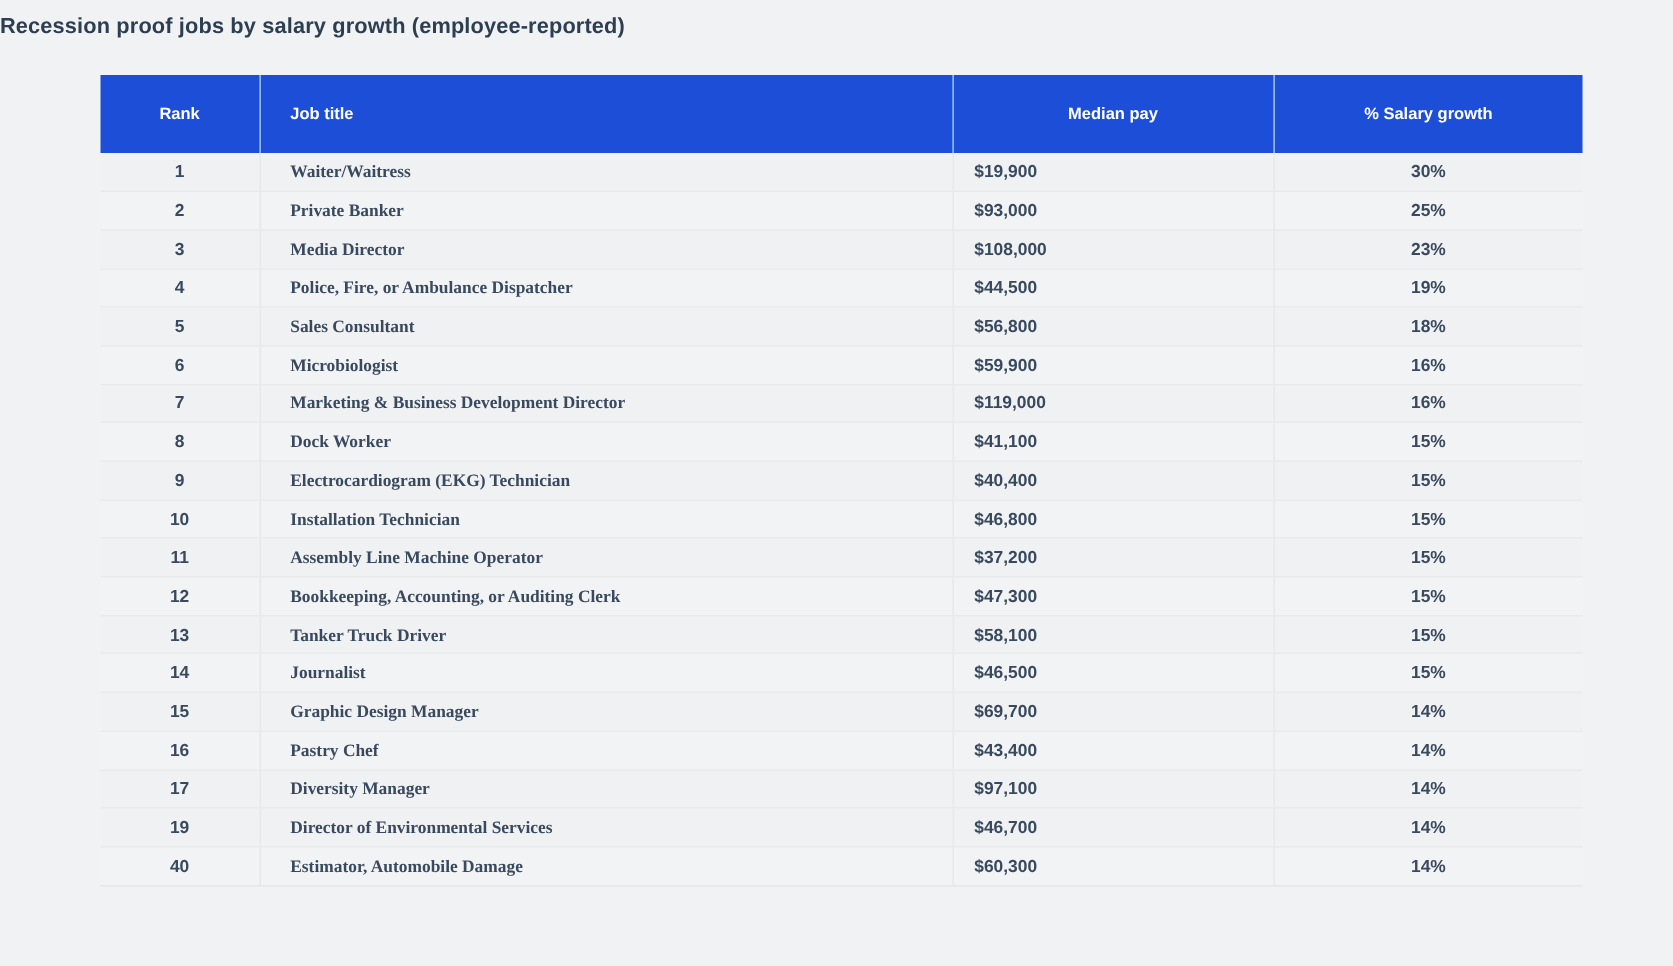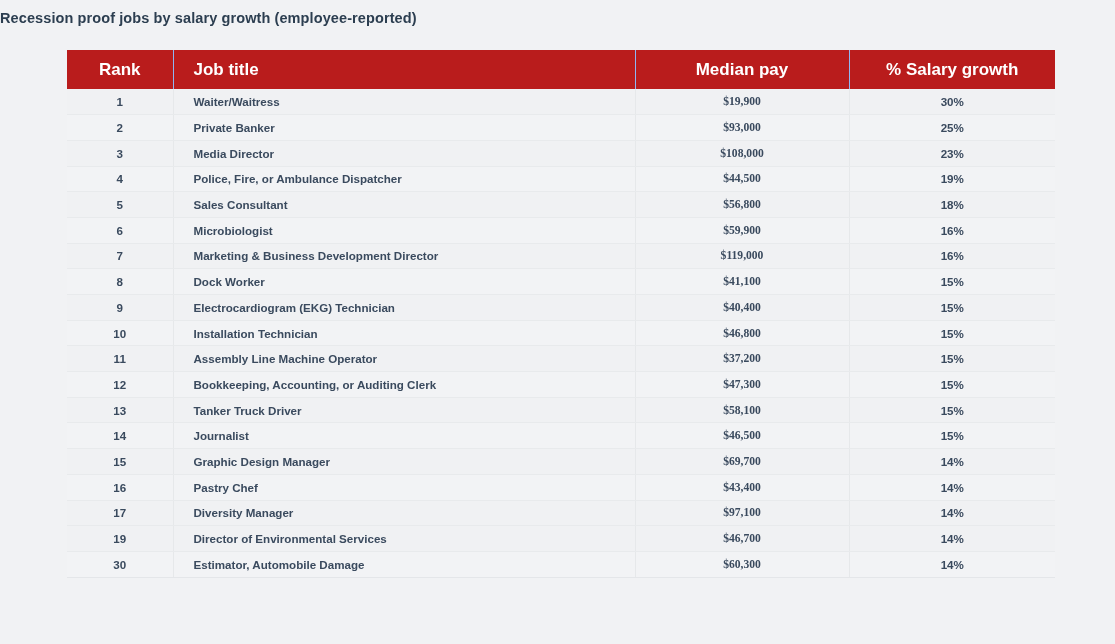--- a/index.html
+++ b/index.html
@@ -41,25 +41,25 @@
     width: 988px;
     border-collapse: collapse;
     table-layout: fixed;
   }
   table.data-table col.c-rank   { width: 106px; }
   table.data-table col.c-title  { width: 462px; }
   table.data-table col.c-pay    { width: 214px; }
   table.data-table col.c-growth { width: 206px; }
 
   thead th {
-    background: #b91c1c;
+    background: #1d4ed8;
     color: #ffffff;
-    font-size: 17px;
+    font-size: 11px;
     font-weight: bold;
-    height: 39px;
+    height: 52px;
     padding: 0 14px;
     border-right: 1.5px solid #8fb6f2;
     box-sizing: border-box;
     white-space: nowrap;
   }
   thead th:last-child { border-right: none; }
   thead th.th-rank   { text-align: center; }
   thead th.th-title  { text-align: left; padding-left: 20px; }
   thead th.th-pay    { text-align: center; }
   thead th.th-growth { text-align: center; padding-left: 14px; }
@@ -80,25 +80,25 @@
   tbody tr.row-even td { background: #f2f3f5; }
 
   tbody td.td-rank {
     text-align: center;
     border-right: 1px solid #e6e8ea;
   }
   tbody td.td-title {
     text-align: left;
     padding-left: 20px;
     border-right: 1px solid #e6e8ea;
+    font-family: Liberation Serif, serif;
   }
   tbody td.td-pay {
-    text-align: center;
+    text-align: left;
     border-right: 1px solid #e6e8ea;
-    font-family: Liberation Serif, serif;
   }
   tbody td.td-growth {
     text-align: center;
   }
   tbody tr:last-child td { border-bottom: 1px solid #e4e6e9; }
 </style>
 </head>
 <body>
 
 <div class="page">
@@ -224,21 +224,21 @@
             <td class="td-pay">$97,100</td>
             <td class="td-growth">14%</td>
           </tr>
           <tr class="row-odd">
             <td class="td-rank">19</td>
             <td class="td-title">Director of Environmental Services</td>
             <td class="td-pay">$46,700</td>
             <td class="td-growth">14%</td>
           </tr>
           <tr class="row-even">
-            <td class="td-rank">30</td>
+            <td class="td-rank">40</td>
             <td class="td-title">Estimator, Automobile Damage</td>
             <td class="td-pay">$60,300</td>
             <td class="td-growth">14%</td>
           </tr>
         </tbody>
     </table>
   </div>
 
 </div>
 

